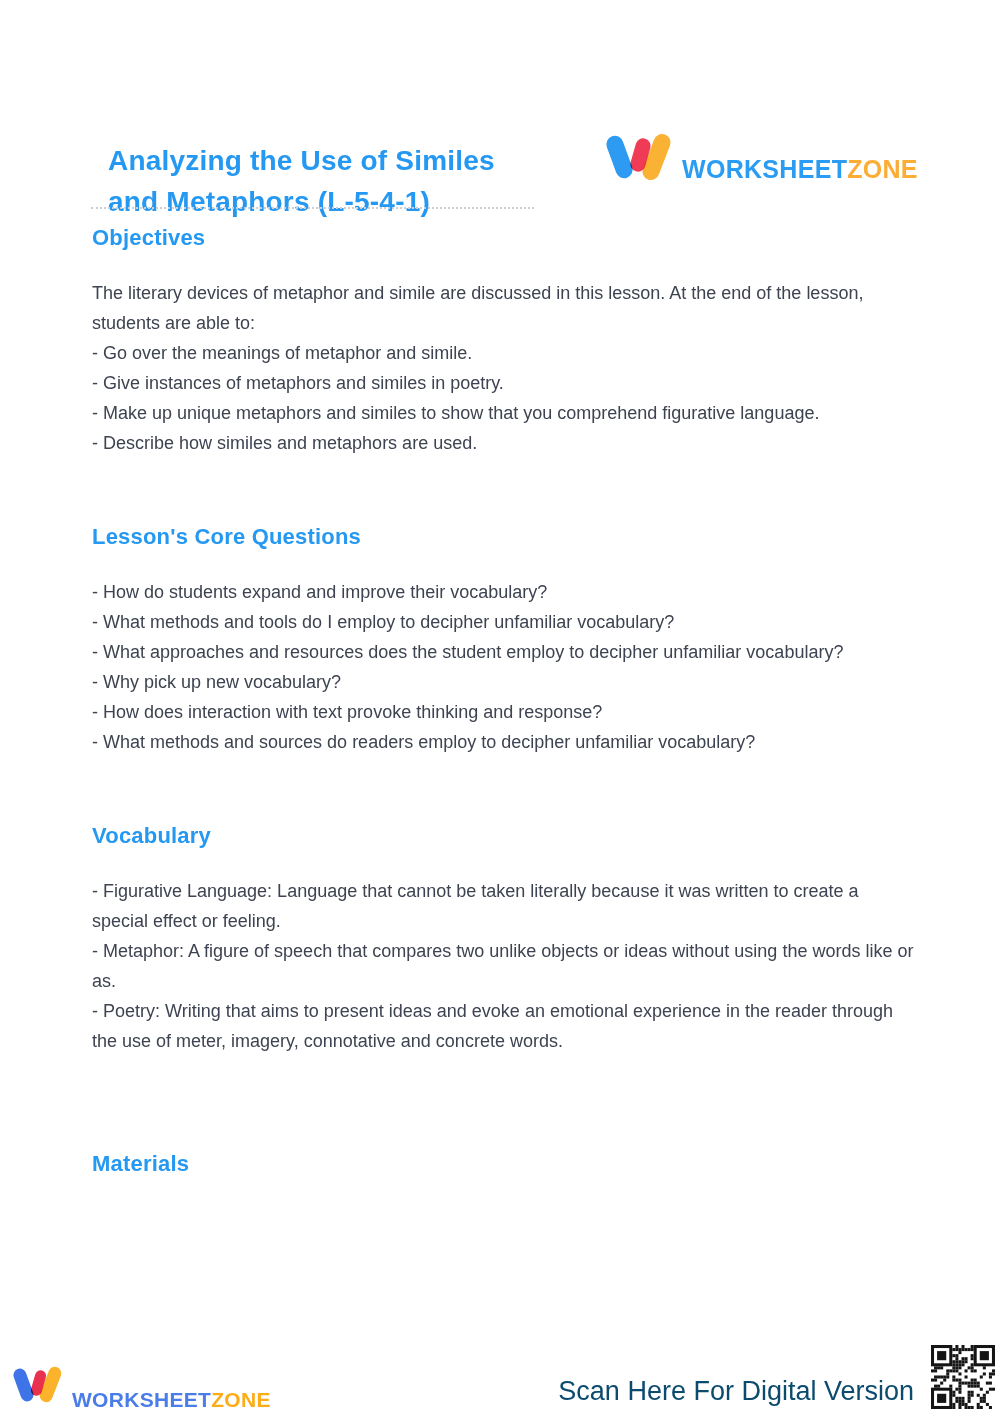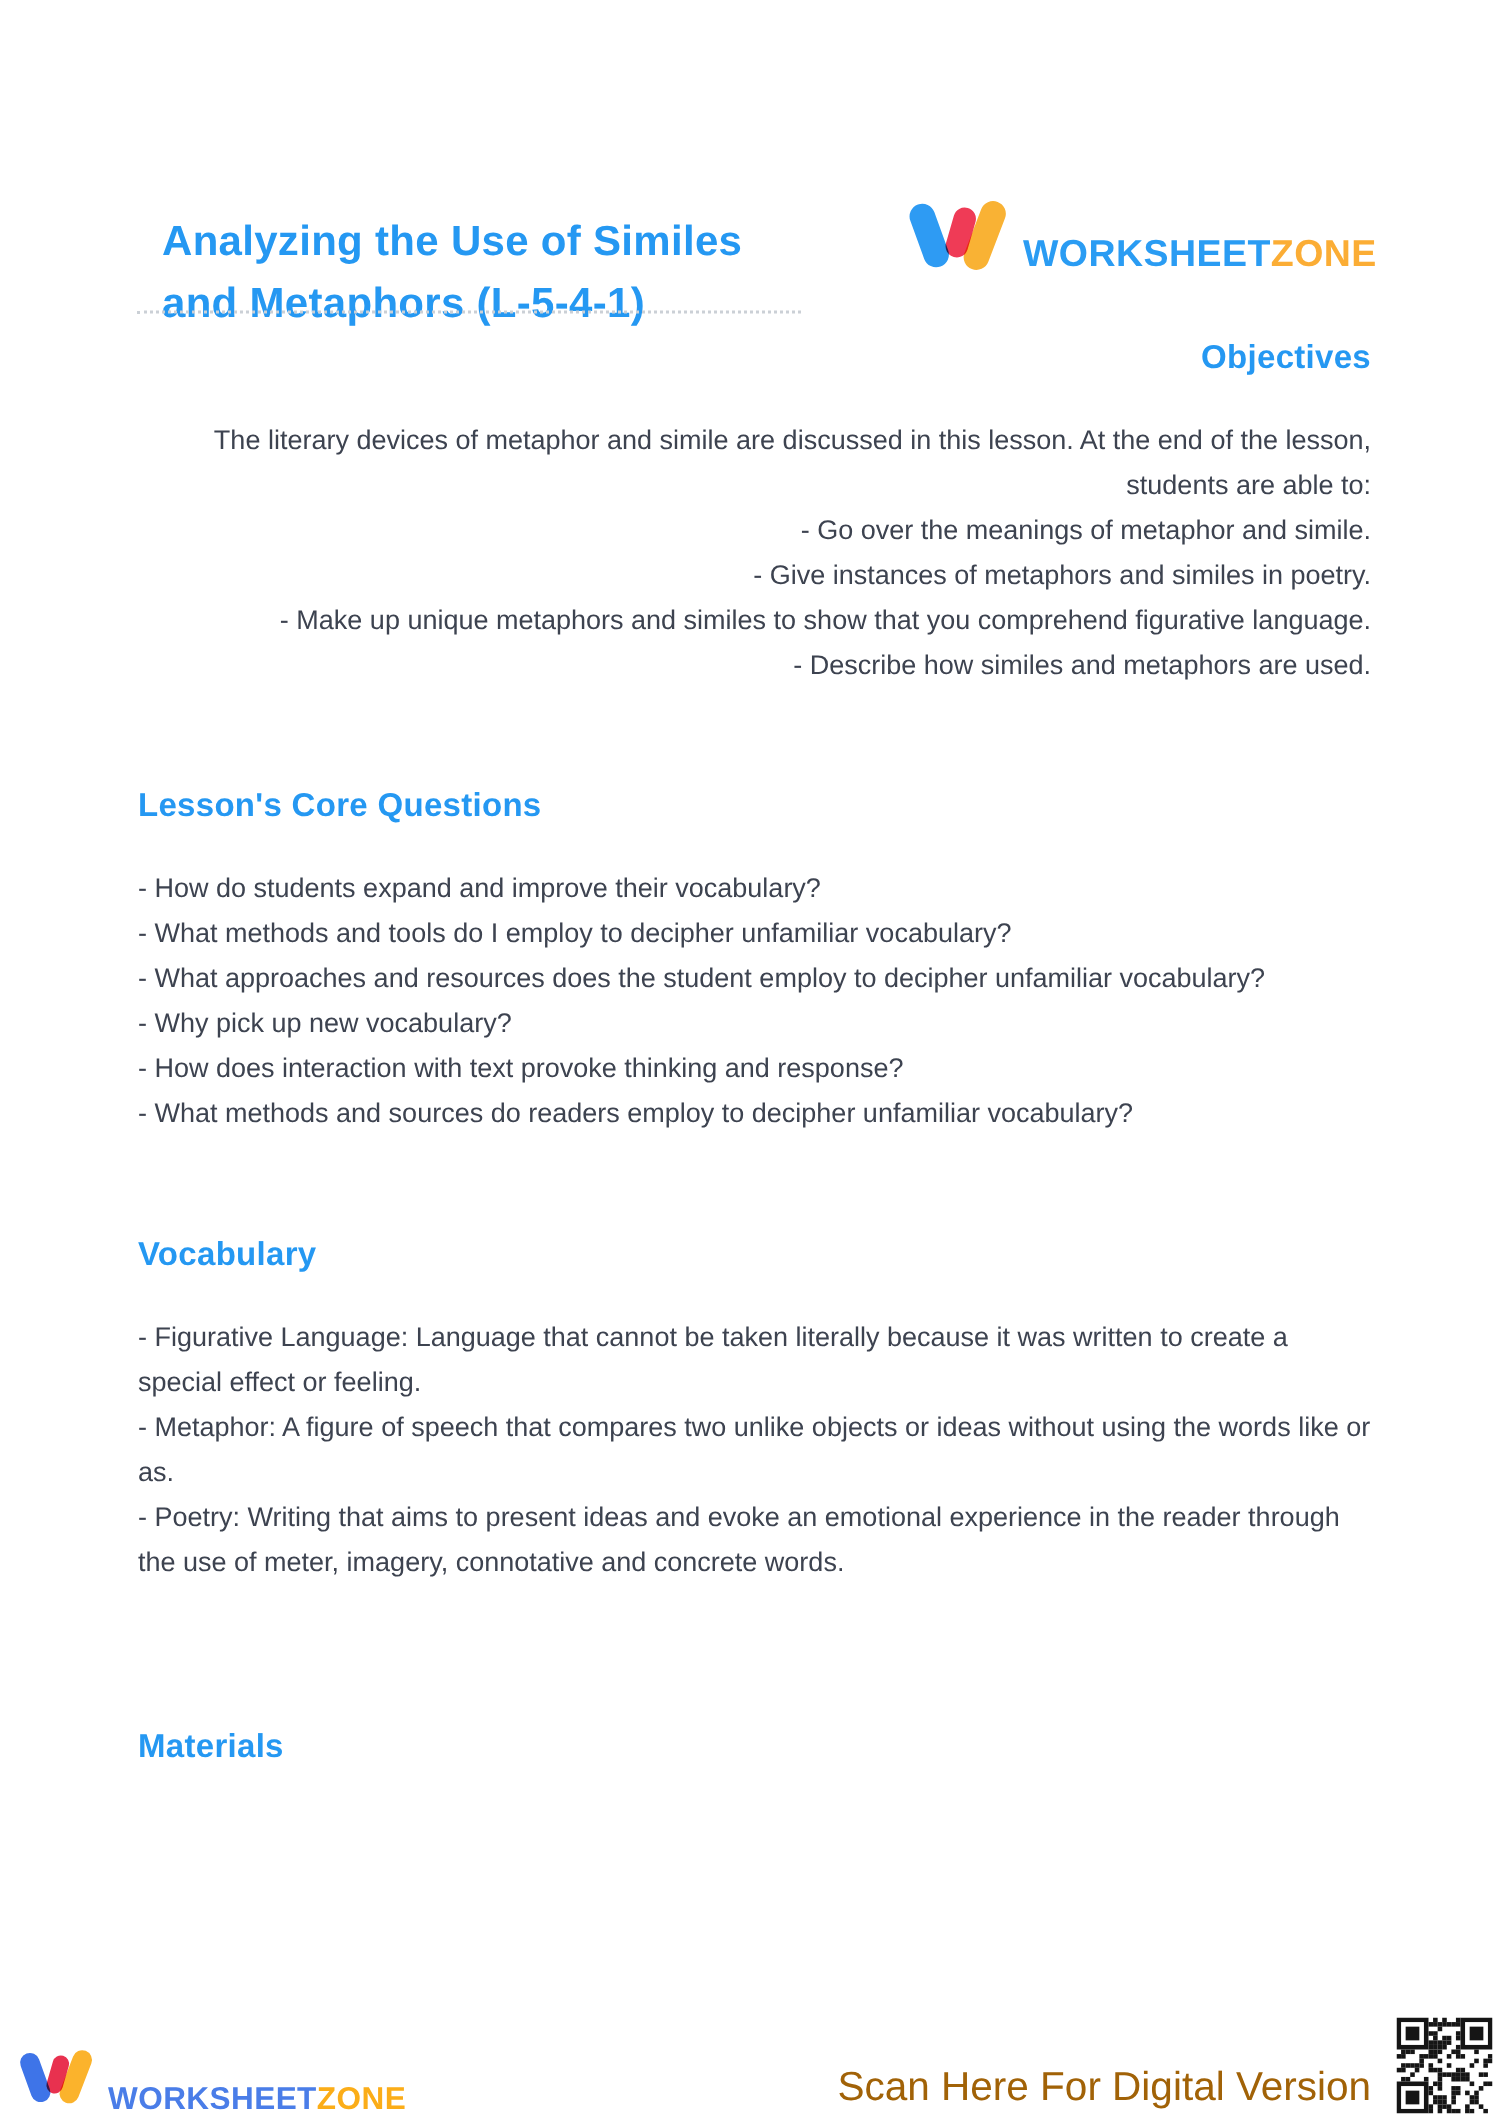--- a/index.html
+++ b/index.html
@@ -26,33 +26,33 @@
   .brand-word{margin-left:10px;font-weight:800;letter-spacing:.3px;white-space:nowrap;}
   .word-lg{font-size:25px;}
   .word-sm{font-size:21px;}
   .word-main-hdr{color:#2a9cf3;}
   .word-zone-hdr{color:#fbad35;}
   .word-main-ftr{color:#4a7de8;}
   .word-zone-ftr{color:#fbad18;}
 
   
   .sec{position:absolute;left:92px;width:822px;}
-  #sec-objectives{top:224px;text-align:right;}
+  #sec-objectives{top:224px;}
   #sec-questions{top:523px;}
   #sec-vocabulary{top:822px;}
   #sec-materials{top:1150px;}
   .sec h2{margin:0 0 26px 0;font-size:22px;line-height:28px;font-weight:600;color:#2598f2;letter-spacing:.2px;}
   .sec .body{font-size:18px;line-height:30px;font-weight:400;color:#3d4350;}
   .sec .body div{min-height:30px;}
   .cite-italic{font-style:italic;}
 
   
   .footer-brand{position:absolute;left:14px;top:1362px;}
   .scan-text{position:absolute;right:86px;top:1374px;font-size:27px;line-height:34px;
-             font-weight:500;color:#a16207;white-space:nowrap;}
+             font-weight:500;color:#0c4a6e;white-space:nowrap;}
   .qr{position:absolute;left:926px;top:1340px;width:74px;height:74px;background:#fff;
       display:flex;align-items:center;justify-content:center;}
 </style>
 </head>
 <body>
 
 <div class="page">
 
   <div class="title-block">
     <h1 class="doc-title">Analyzing the Use of Similes and Metaphors (L-5-4-1)</h1>

